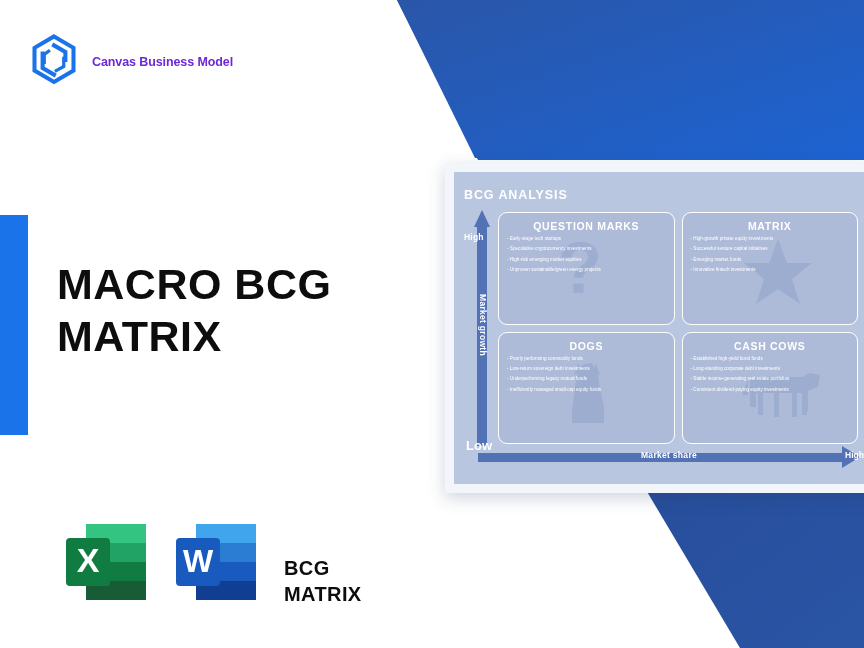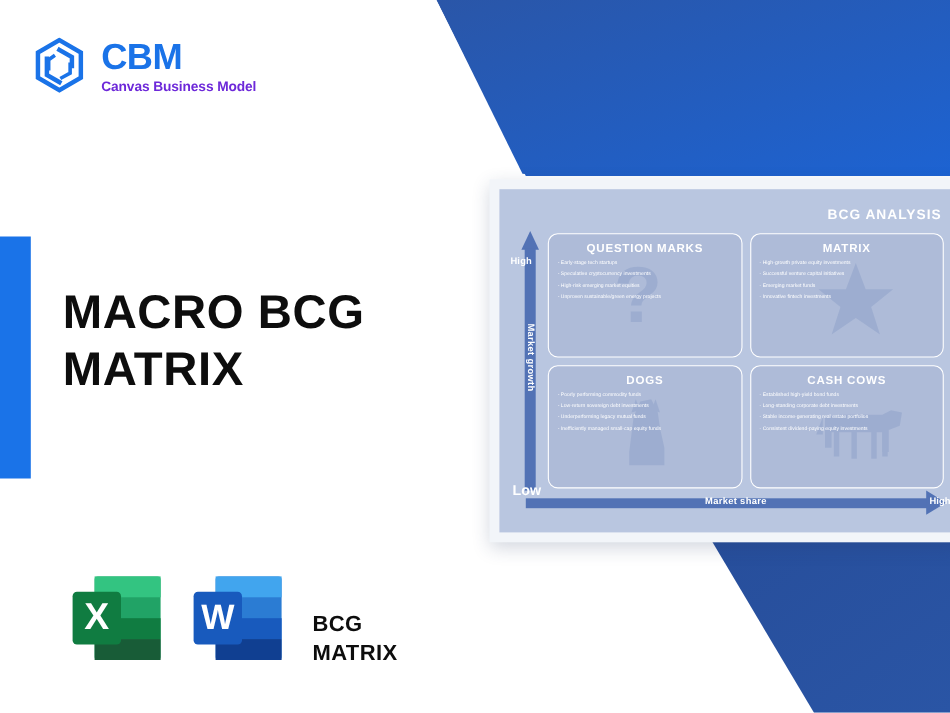--- a/index.html
+++ b/index.html
@@ -77,21 +77,21 @@
     box-shadow: 0 5px 16px rgba(40,60,100,0.22);
     z-index: 4;
   }
   .matrix-inner {
     width: 100%; height: 100%;
     background: #b9c6e0;
     position: relative;
     padding: 8px 10px 10px 10px;
   }
   .matrix-title {
-    text-align: right;
+    text-align: left;
     color: #ffffff;
     font-size: 12.5px;
     font-weight: 700;
     letter-spacing: 0.9px;
     margin: 8px 0 7px 0;
   }
 
   
   .axis-y {
     position: absolute;
@@ -232,21 +232,20 @@
 
 <div class="brand">
   <svg class="brand-mark" viewBox="0 0 64 64" xmlns="http://www.w3.org/2000/svg">
     <path d="M32 3 L56 17 L56 45 L32 59 L8 45 L8 17 Z" fill="none" stroke="#1a73e8" stroke-width="5"></path>
     <path d="M32 14 L46 22 L46 32" fill="none" stroke="#1a73e8" stroke-width="5" stroke-linecap="square"></path>
     <path d="M18 24 L18 42 L32 50" fill="none" stroke="#1a73e8" stroke-width="5" stroke-linecap="square"></path>
     <path d="M27 20 L20 25 L20 37" fill="none" stroke="#1a73e8" stroke-width="4"></path>
     <path d="M44 28 L44 40 L33 46" fill="none" stroke="#1a73e8" stroke-width="4"></path>
   </svg>
   <div class="brand-text">
-    <div class="brand-title">CBM</div>
     <div class="brand-sub">Canvas Business Model</div>
   </div>
 </div>
 
 <div class="headline">
   <div>MACRO BCG</div>
   <div>MATRIX</div>
 </div>
 
 <div class="footer-row">

